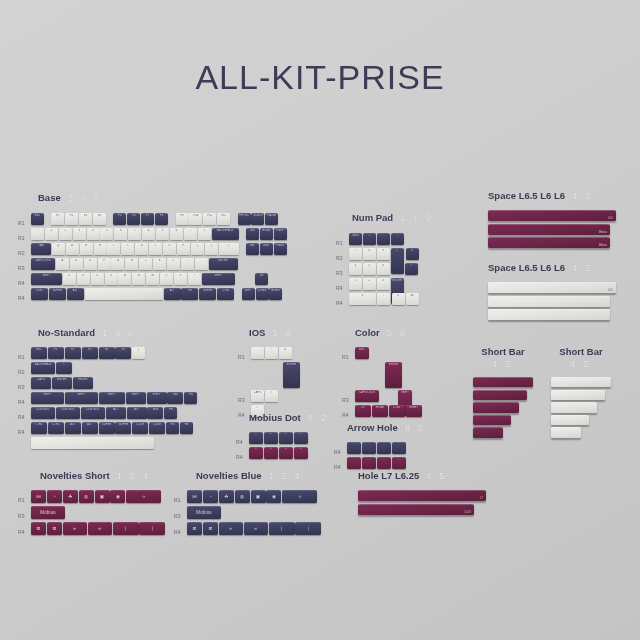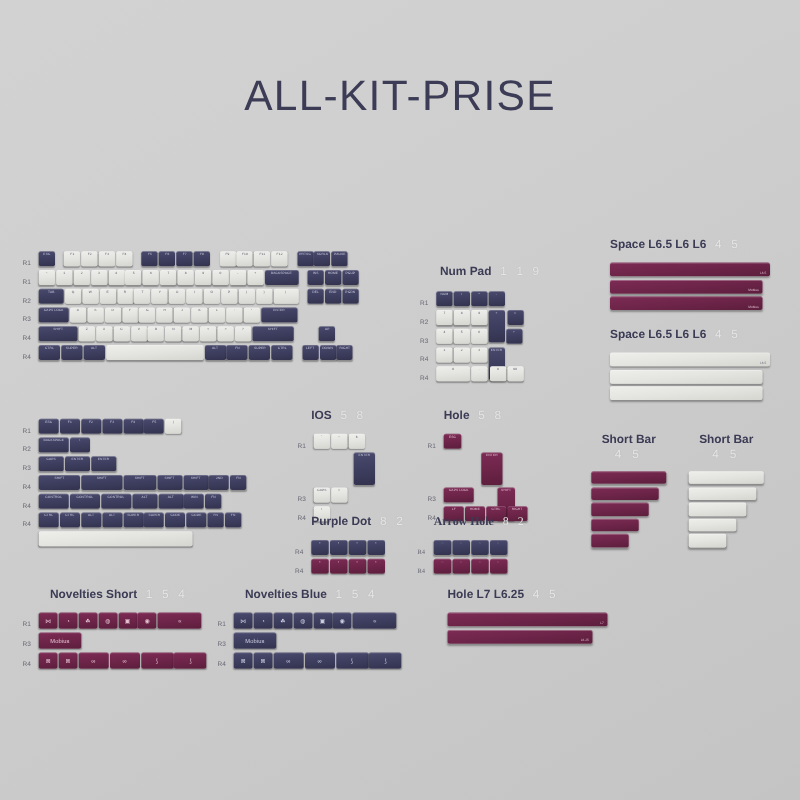--- a/index.html
+++ b/index.html
@@ -57,20 +57,23 @@
   .novcap{height:13.4px;}
   .novcap span{font-size:4.6px;line-height:13px;top:0;text-align:center;left:0;right:0;}
   .gap{flex:0 0 auto;}
 </style>
 </head>
 <body>
 
 <div id="title">ALL-KIT-PRISE</div>
 
 <div class="sec" id="sec-base" style="left:38px;top:192px;">
+  <div class="lbl">
+    <span>Base</span><span class="num">3 9 9</span>
+  </div>
   <div class="rowwrap" id="base-rows" style="margin-left:-20px;margin-top:9px;">
       <div class="row">
         <div class="rl">R1</div>
         <div class="keys">
           <div class="k navy lgd-c" style="width: 13px;">
             <span>ESC</span>
           </div>
           <div class="gap" style="width: 6.5px;"></div>
           <div class="k white lgd-c" style="width: 13px;">
             <span>F1</span>
@@ -495,20 +498,23 @@
       <div class="bar white" style="width: 122px;">
         <span></span>
       </div>
       <div class="bar white" style="width: 122px;">
         <span></span>
       </div>
     </div>
 </div>
 
 <div class="sec" id="sec-nostd" style="left:38px;top:327px;">
+  <div class="lbl">
+    <span>No-Standard</span><span class="num">1 9 9</span>
+  </div>
   <div class="rowwrap" id="nostd-rows" style="margin-left:-20px;margin-top:8px;">
       <div class="row">
         <div class="rl">R1</div>
         <div class="keys">
           <div class="k navy lgd-c" style="width: 16px;">
             <span>ESC</span>
           </div>
           <div class="k navy lgd-c" style="width: 16px;">
             <span>F1</span>
           </div>
@@ -697,21 +703,21 @@
           <div class="k white lgd-c" style="width: 13px;">
             <span>\</span>
           </div>
         </div>
       </div>
     </div>
 </div>
 
 <div class="sec" id="sec-color" style="left:355px;top:327px;">
   <div class="lbl">
-    <span>Hole</span><span class="num">5 8</span>
+    <span>Color</span><span class="num">5 8</span>
   </div>
   <div class="rowwrap" id="color-rows" style="margin-left:-13px;margin-top:8px;position:relative;">
       <div class="row">
         <div class="rl">R1</div>
         <div class="keys">
           <div class="k wine lgd-c" style="width: 14px;">
             <span>ESC</span>
           </div>
         </div>
       </div>
@@ -777,21 +783,21 @@
       <div class="sbar white" style="width: 60px;"></div>
       <div class="sbar white" style="width: 54px;"></div>
       <div class="sbar white" style="width: 46px;"></div>
       <div class="sbar white" style="width: 38px;"></div>
       <div class="sbar white" style="width: 30px;"></div>
     </div>
 </div>
 
 <div class="sec" id="sec-adot" style="left:249px;top:412px;">
   <div class="lbl">
-    <span>Purple Dot</span><span class="num">8 2</span>
+    <span>Mobius Dot</span><span class="num">8 2</span>
   </div>
   <div class="rowwrap" id="adot-rows" style="margin-left:-13px;margin-top:8px;">
       <div class="row">
         <div class="rl">R4</div>
         <div class="keys">
           <div class="k navy lgd-c" style="width: 14px;">
             <span>•</span>
           </div>
           <div class="k navy lgd-c" style="width: 14px;">
             <span>•</span>
@@ -817,21 +823,21 @@
             <span>•</span>
           </div>
           <div class="k wine lgd-c" style="width: 14px;">
             <span>•</span>
           </div>
         </div>
       </div>
     </div>
 </div>
 
-<div class="sec" id="sec-ahole" style="left:347px;top:412px;font-family:Liberation Serif, serif;">
+<div class="sec" id="sec-ahole" style="left:347px;top:422px;">
   <div class="lbl">
     <span>Arrow Hole</span><span class="num">8 2</span>
   </div>
   <div class="rowwrap" id="ahole-rows" style="margin-left:-13px;margin-top:8px;">
       <div class="row">
         <div class="rl">R4</div>
         <div class="keys">
           <div class="k navy lgd-c" style="width: 14px;">
             <span>◌</span>
           </div>

